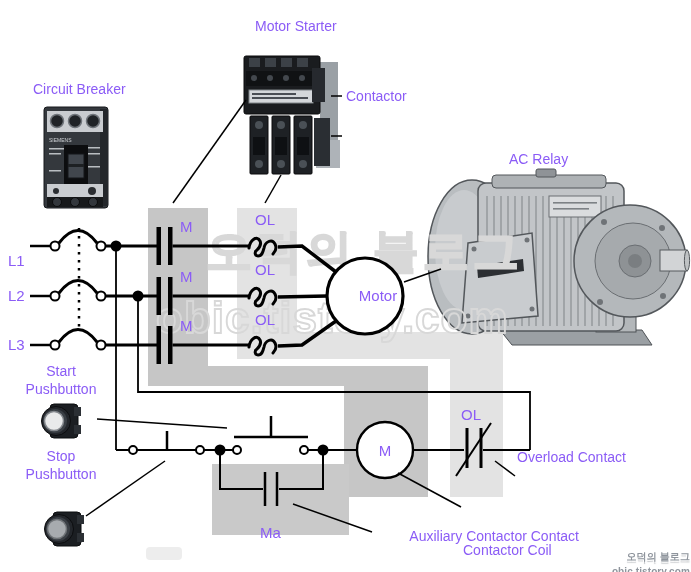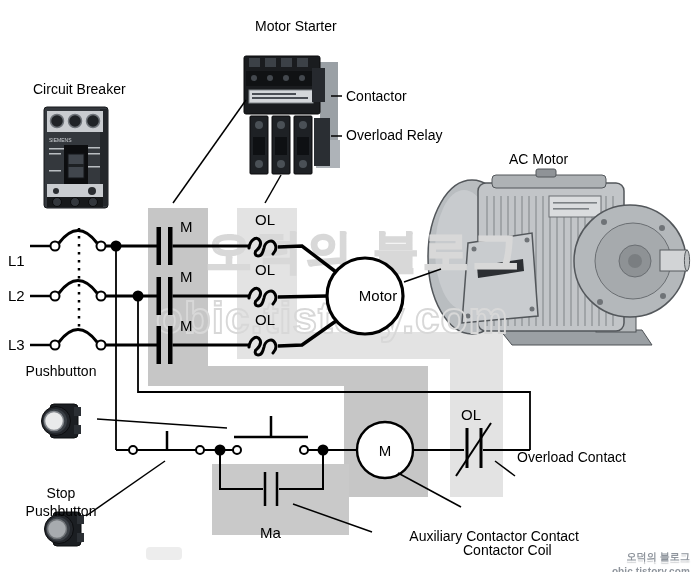--- a/index.html
+++ b/index.html
@@ -1,19 +1,19 @@
 <!DOCTYPE html>
 <html><head>
 <meta charset="utf-8">
 <style>
   html,body{margin:0;padding:0;background:#fff;}
   #stage{position:relative;width:691px;height:572px;background:#fff;overflow:hidden;
          font-family:"Liberation Sans",sans-serif;}
   #stage svg{position:absolute;left:0;top:0;}
-  .lbl{position:absolute;font:14px/1.25 "Liberation Sans",sans-serif;color:#000000;white-space:nowrap;}
+  .lbl{position:absolute;font:14px/1.25 "Liberation Sans",sans-serif;color:#8b5cf6;white-space:nowrap;}
   .lbl.s15{font-size:15px;}
   .ctr{text-align:center;}
   .wm1{font:bold 46px "Liberation Sans",sans-serif;fill:none;stroke:#d8d8d8;stroke-width:1.9;letter-spacing:4px;}
   .wm2{font:bold 44px "Liberation Sans",sans-serif;fill:none;stroke:#d8d8d8;stroke-width:1.9;letter-spacing:1px;}
   .badge{position:absolute;left:550px;top:549px;width:140px;font:bold 10px/1.5 "Liberation Sans",sans-serif;
          color:#8e949c;letter-spacing:0.1px;text-align:right;
          text-shadow:-1px -1px 0 #fff,1px -1px 0 #fff,-1px 1px 0 #fff,1px 1px 0 #fff,0 2px 1px rgba(110,115,122,.55);}
   .wire{stroke:#000;fill:none;}
   .ptr{stroke:#000;stroke-width:1.5;fill:none;}
   .term{fill:#fff;stroke:#000;stroke-width:2;}
@@ -261,41 +261,41 @@
     <line class="ptr" x1="86" y1="516" x2="165" y2="461"></line>
     <line class="ptr" x1="495" y1="461" x2="515" y2="476"></line>
     <line class="ptr" x1="398" y1="473" x2="461" y2="507"></line>
     <line class="ptr" x1="293" y1="504" x2="372" y2="532"></line>
   </g>
 </svg>
 
   <div class="lbl" style="left:255px;top:18px;">Motor Starter</div>
   <div class="lbl" style="left:33px;top:81px;">Circuit Breaker</div>
   <div class="lbl" style="left:346px;top:88px;">Contactor</div>
-  <div class="lbl" style="left:346px;top:127px;">Overload Relay</div>
-  <div class="lbl" style="left:509px;top:151px;">AC Motor</div>
+  <div class="lbl" style="left:509px;top:151px;">AC Relay</div>
 
   <div class="lbl s15" style="left:8px;top:252px;">L1</div>
   <div class="lbl s15" style="left:8px;top:287px;">L2</div>
   <div class="lbl s15" style="left:8px;top:336px;">L3</div>
 
   <div class="lbl s15" style="left:180px;top:218px;">M</div>
   <div class="lbl s15" style="left:180px;top:268px;">M</div>
   <div class="lbl s15" style="left:180px;top:317px;">M</div>
 
   <div class="lbl s15" style="left:255px;top:211px;">OL</div>
   <div class="lbl s15" style="left:255px;top:261px;">OL</div>
   <div class="lbl s15" style="left:255px;top:311px;">OL</div>
 
   <div class="lbl s15 ctr" style="left:350px;top:287px;width:56px;">Motor</div>
 
   <div class="lbl ctr" style="left:5px;top:363px;width:112px;">
+    <div>Start</div>
     <div>Pushbutton</div>
   </div>
-  <div class="lbl ctr" style="left:5px;top:485px;width:112px;">
+  <div class="lbl ctr" style="left:5px;top:448px;width:112px;">
     <div>Stop</div>
     <div>Pushbutton</div>
   </div>
 
   <div class="lbl s15" style="left:461px;top:406px;">OL</div>
   <div class="lbl s15 ctr" style="left:371px;top:442px;width:28px;">M</div>
   <div class="lbl s15" style="left:260px;top:524px;">Ma</div>
 
   <div class="lbl" style="left:517px;top:449px;">Overload Contact</div>
   <div class="lbl" style="left:463px;top:502px;margin-top:40px;">Contactor Coil</div>

